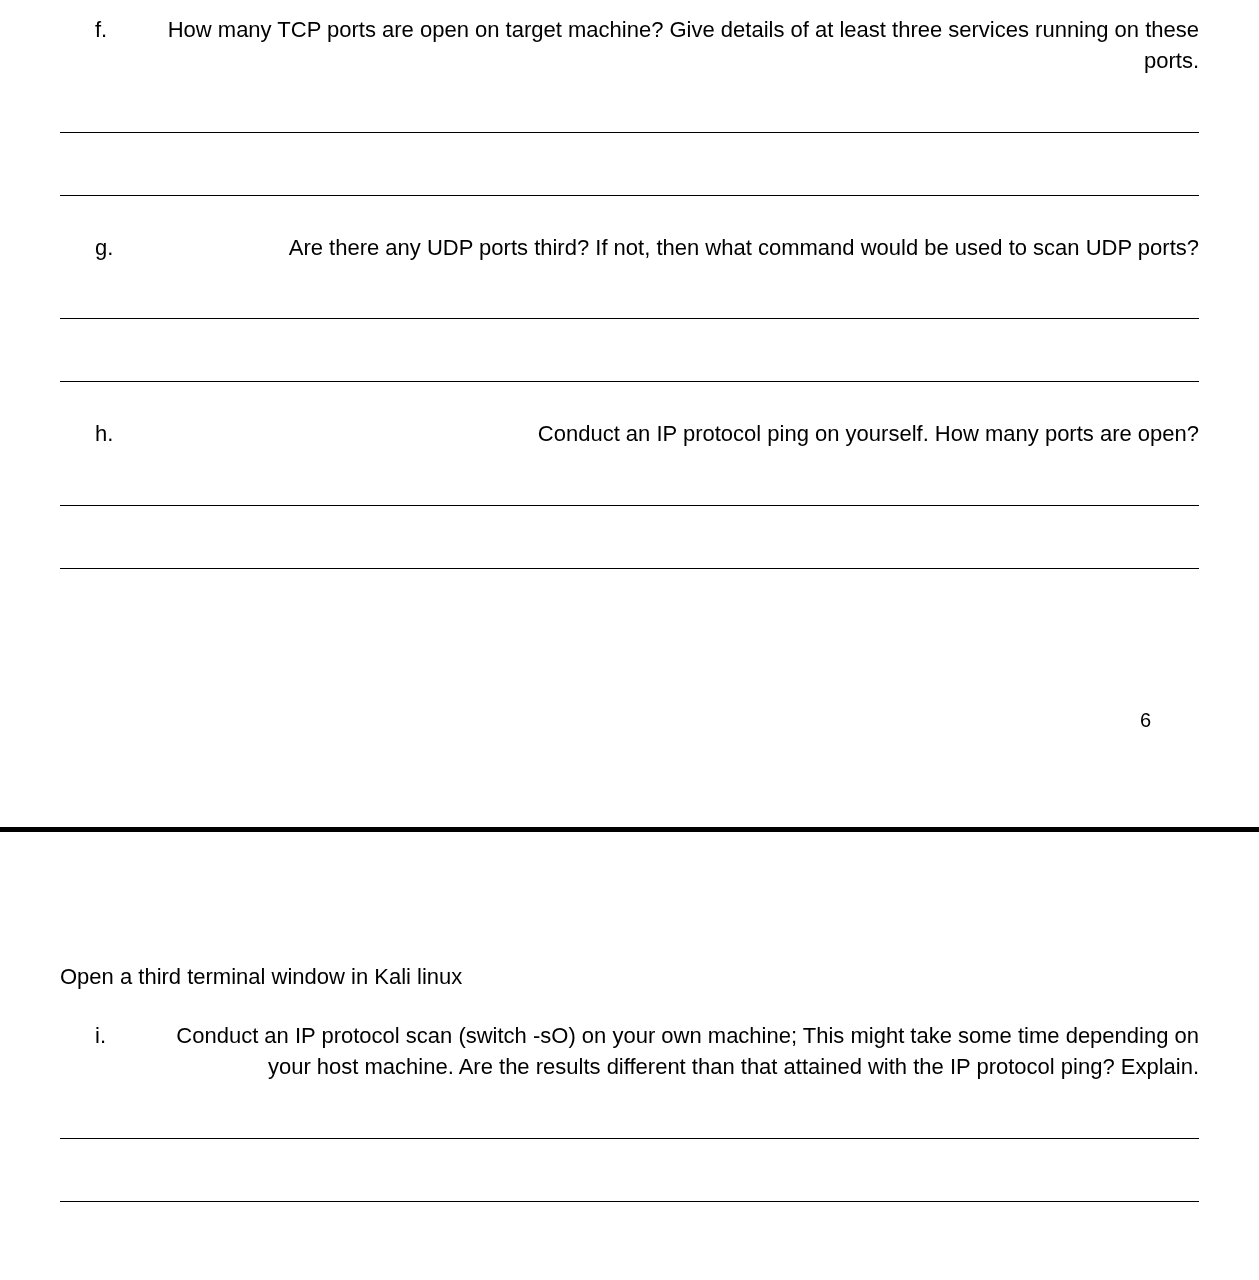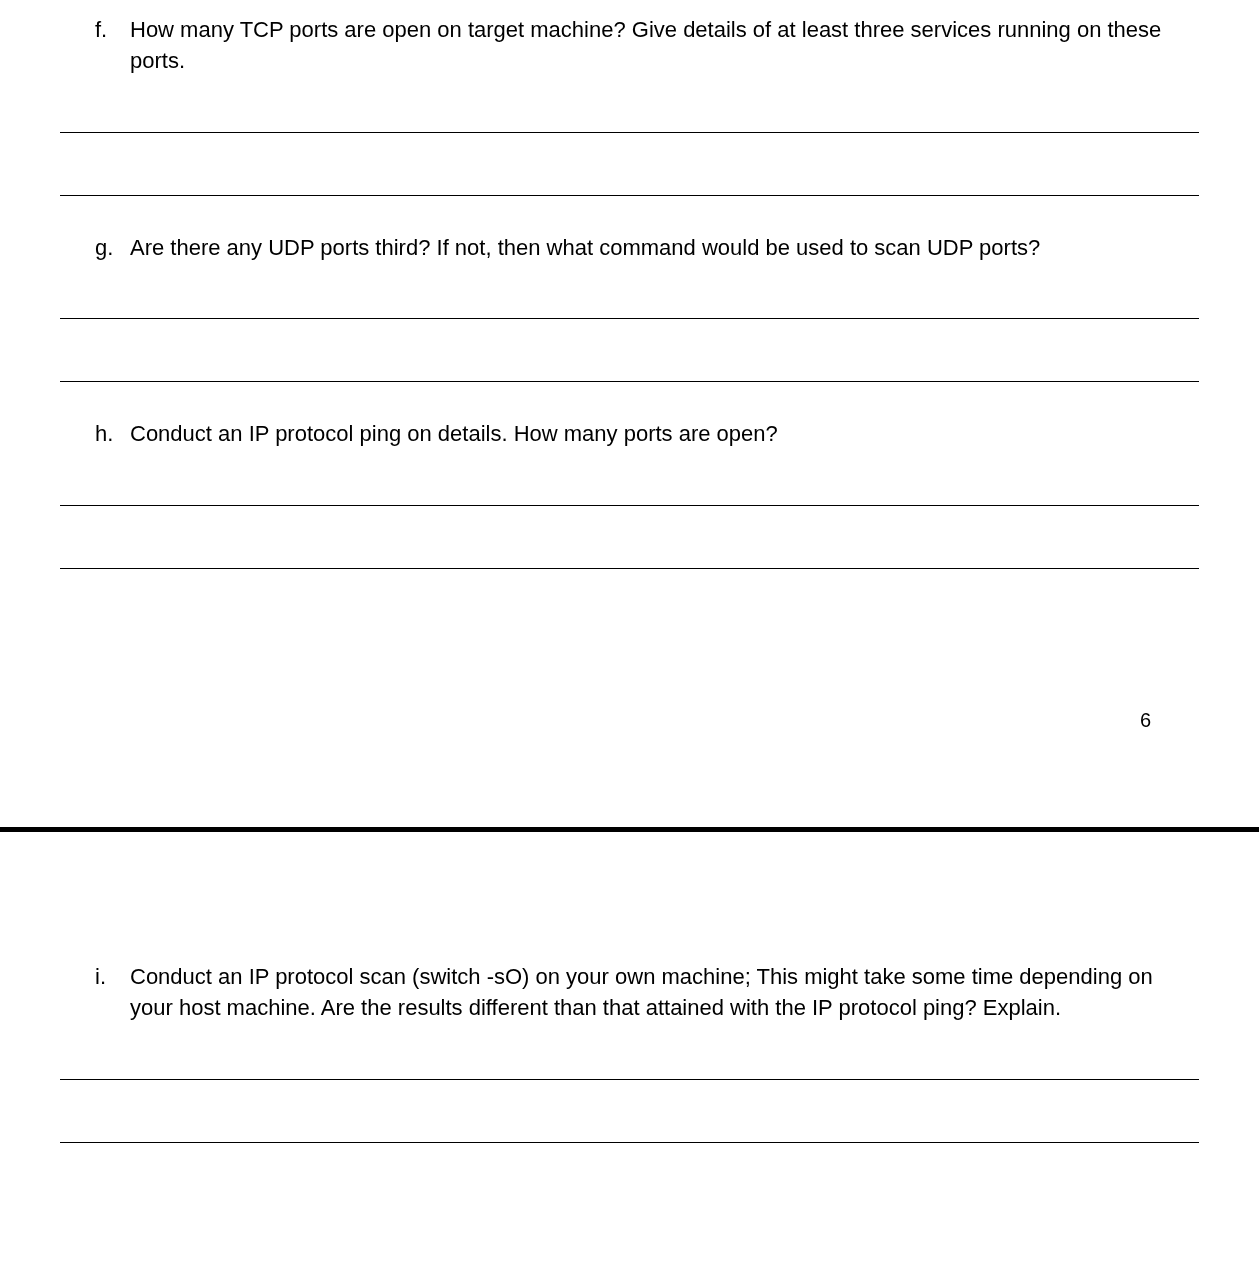--- a/index.html
+++ b/index.html
@@ -27,20 +27,21 @@
       padding-left: 35px;
     }
     .question-marker {
       width: 35px;
       flex-shrink: 0;
       line-height: 1.4;
     }
     .question-text {
       flex: 1;
       line-height: 1.4;
+      text-align: right;
     }
     .answer-line {
       border-bottom: 1.5px solid #000;
       height: 1px;
       margin: 0 0 0 0;
     }
     .answer-space {
       margin-top: 55px;
       margin-bottom: 50px;
     }
@@ -86,36 +87,37 @@
   </div>
   <div class="answer-space">
       <div class="answer-line"></div>
     </div>
   <div class="answer-space-2">
       <div class="answer-line"></div>
     </div>
 
   <div class="question-item">
     <div class="question-marker">h.</div>
-    <div class="question-text">Conduct an IP protocol ping on details. How many ports are open?</div>
+    <div class="question-text">Conduct an IP protocol ping on yourself. How many ports are open?</div>
   </div>
   <div class="answer-space">
       <div class="answer-line"></div>
     </div>
   <div class="answer-space-2">
       <div class="answer-line"></div>
     </div>
 
   <div class="page-number">6</div>
 </div>
 
 <div class="page-divider"></div>
 
 <div class="page-section-2">
 
+  <div class="instruction-text">Open a third terminal window in Kali linux</div>
 
   <div class="question-item">
     <div class="question-marker">i.</div>
     <div class="question-text">Conduct an IP protocol scan (switch -sO) on your own machine; This might take some time depending on your host machine. Are the results different than that attained with the IP protocol ping? Explain.</div>
   </div>
   <div class="answer-space">
       <div class="answer-line"></div>
     </div>
   <div class="answer-space-2">
       <div class="answer-line"></div>

